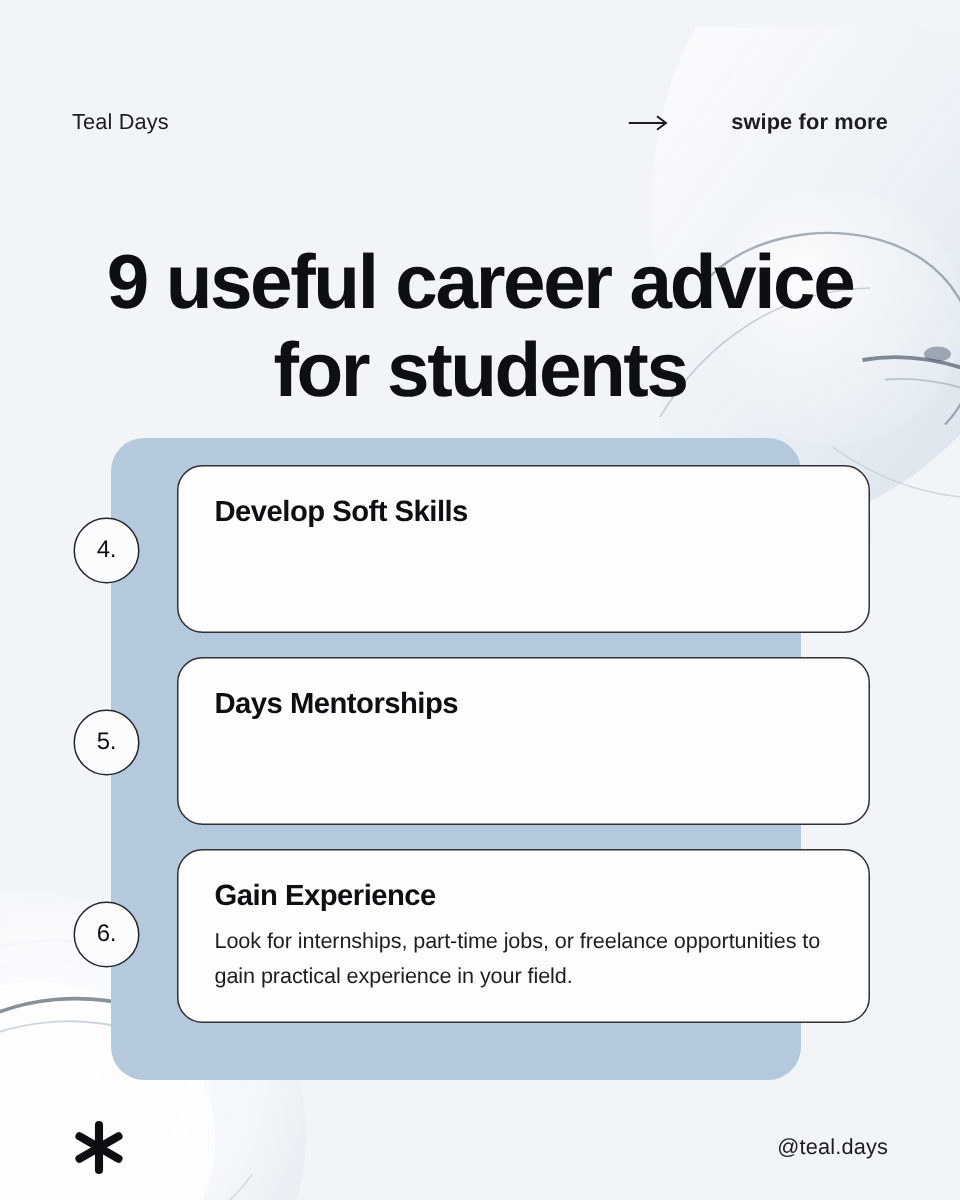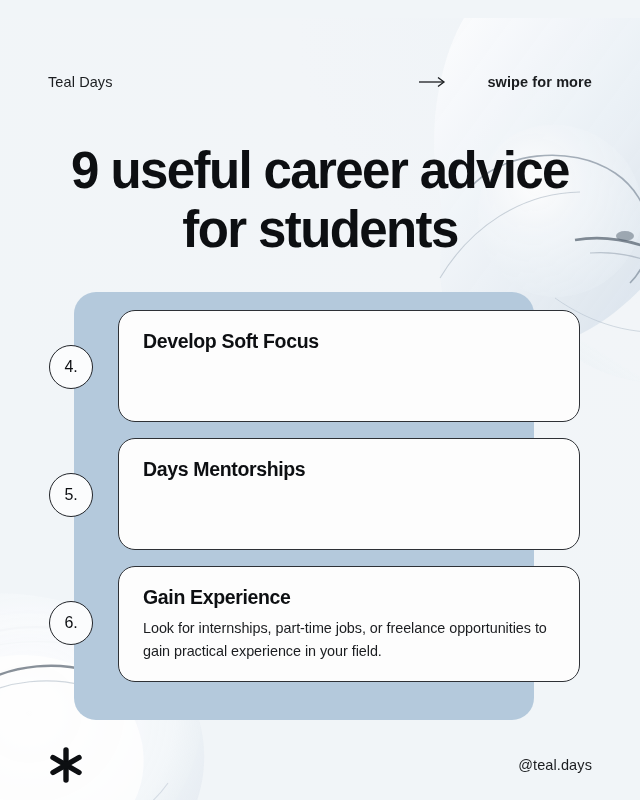--- a/index.html
+++ b/index.html
@@ -56,21 +56,21 @@
   #swipe-arrow-icon {
     display:block; width:28px; height:12px;
   }
   #swipe-label {
     font-size:14.5px; color:#1b1d20; letter-spacing:.1px;font-weight:bold;
   }
 
   
   #title {
     position:absolute;
-    top:123px; left:40px; width:560px;
+    top:140px; left:40px; width:560px;
     z-index:6;
     text-align:center;
     font-size:51px;
     line-height:59px;
     font-weight:bold;
     letter-spacing:-1.6px;
     color:#0d0f12;
   }
 
   
@@ -211,21 +211,21 @@
   </div>
 
   <h1 id="title">9 useful career advice for students</h1>
 
   <div id="panel"></div>
 
   <div id="cards">
 
     <div class="card">
       <div class="num-badge">4.</div>
-      <div class="card-title">Develop Soft Focus</div>
+      <div class="card-title">Develop Soft Skills</div>
     </div>
 
     <div class="card">
       <div class="num-badge">5.</div>
       <div class="card-title">Days Mentorships</div>
     </div>
 
     <div class="card">
       <div class="num-badge">6.</div>
       <div class="card-title">Gain Experience</div>

